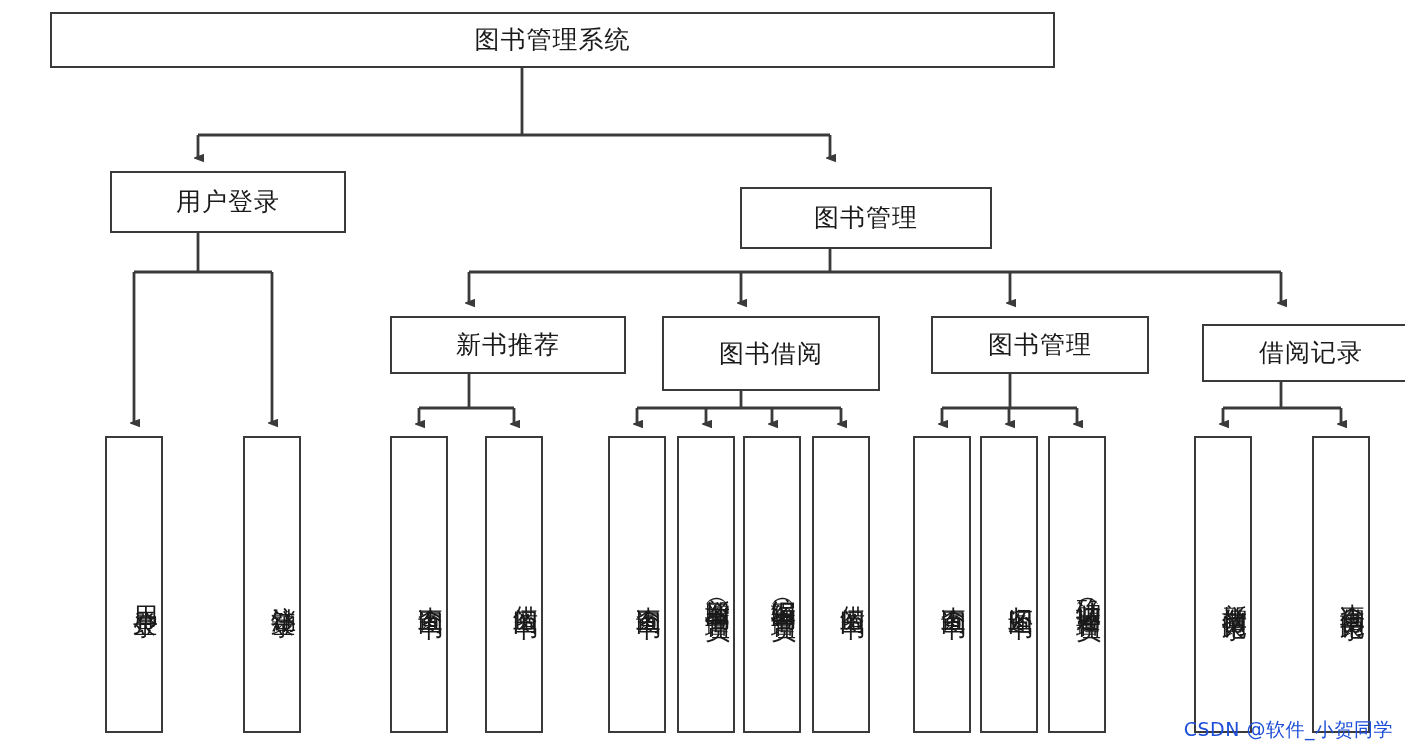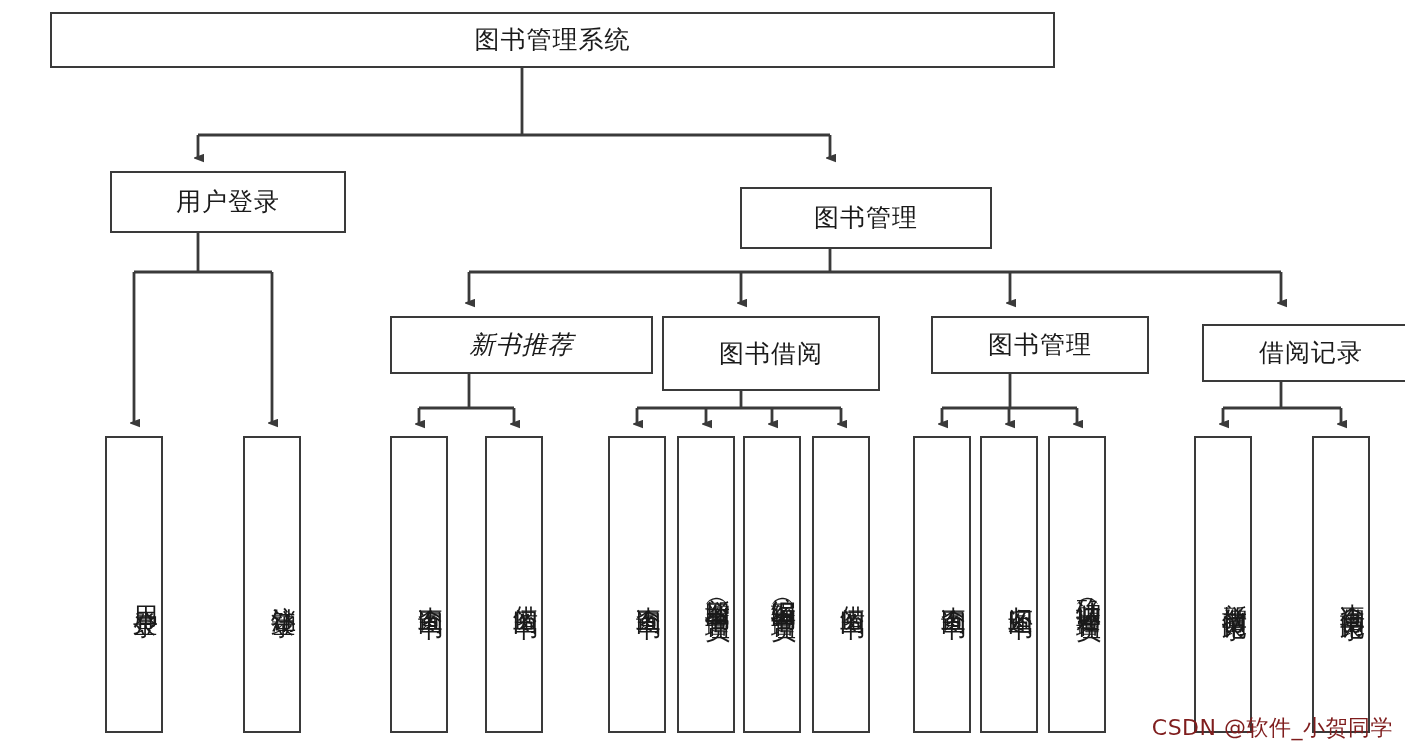--- a/index.html
+++ b/index.html
@@ -47,22 +47,22 @@
     justify-content:center;
     white-space:normal;
   }
   .node .label{
     display:block;
   }
   .watermark{
     position:absolute;
     right:12px;
     bottom:4px;
-    font-size:22px;
-    color:#7f1d1d;
+    font-size:19px;
+    color:#1d4ed8;
     z-index:5;
     white-space:nowrap;
     letter-spacing:0.5px;
     margin-left:32px;
   }
 </style>
 </head>
 <body>
 
 <div id="canvas">
@@ -121,21 +121,21 @@
     <span class="label">图书管理系统</span>
   </div>
 
   <div class="node horiz" style="left:80px;top:171px;width:236px;height:62px;">
     <span class="label">用户登录</span>
   </div>
   <div class="node horiz" style="left:710px;top:187px;width:252px;height:62px;">
     <span class="label">图书管理</span>
   </div>
 
-  <div class="node horiz" style="left:360px;top:316px;width:263px;height:58px;font-style:italic;">
+  <div class="node horiz" style="left:360px;top:316px;width:236px;height:58px;">
     <span class="label">新书推荐</span>
   </div>
   <div class="node horiz" style="left:632px;top:316px;width:218px;height:75px;">
     <span class="label">图书借阅</span>
   </div>
   <div class="node horiz" style="left:901px;top:316px;width:218px;height:58px;">
     <span class="label">图书管理</span>
   </div>
   <div class="node horiz" style="left:1172px;top:324px;width:218px;height:58px;">
     <span class="label">借阅记录</span>

